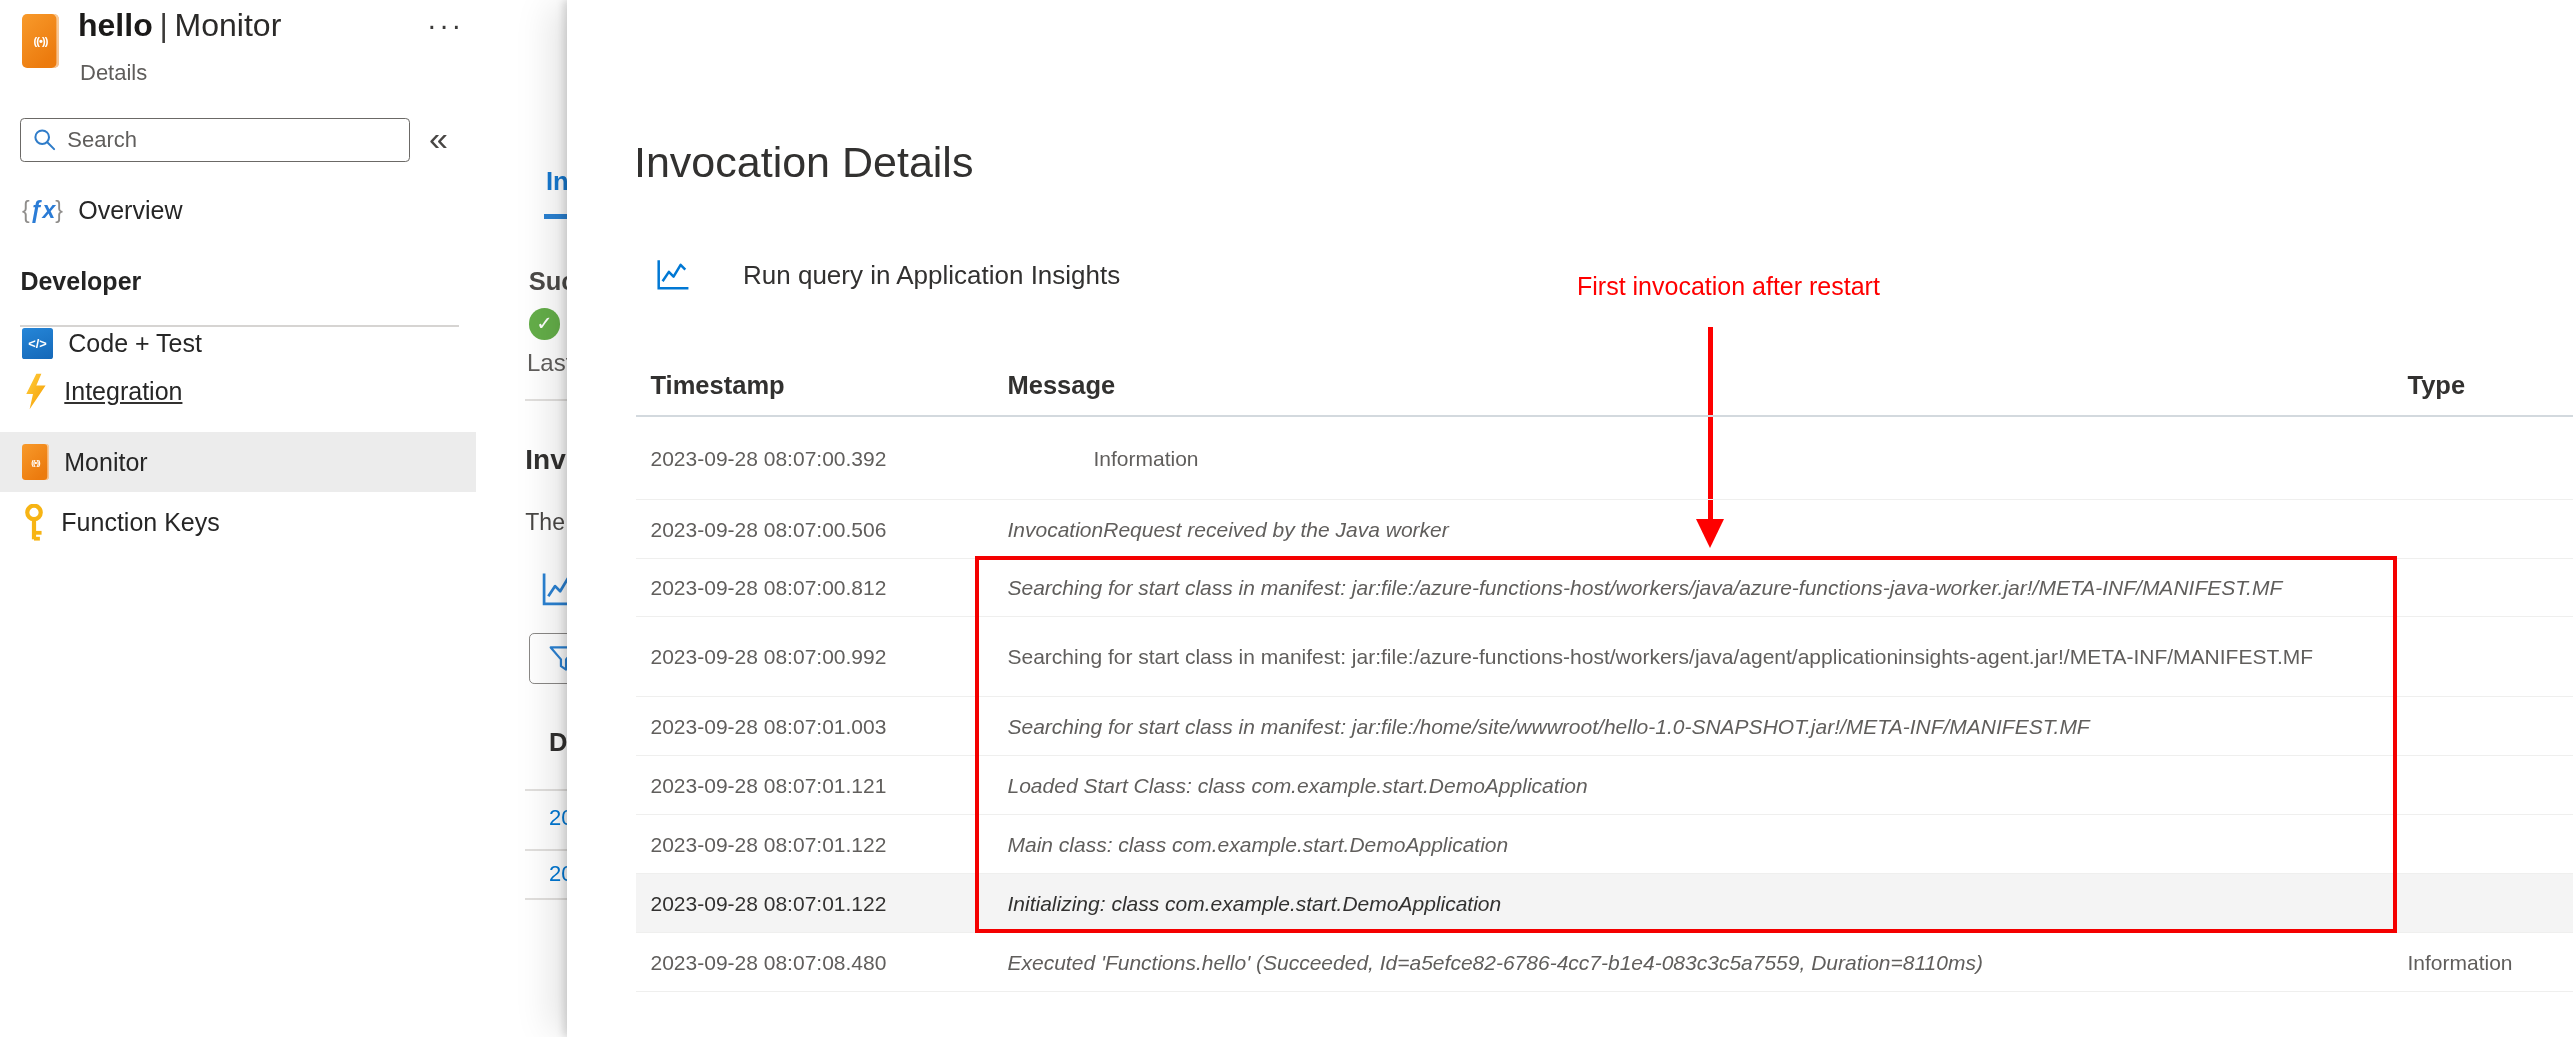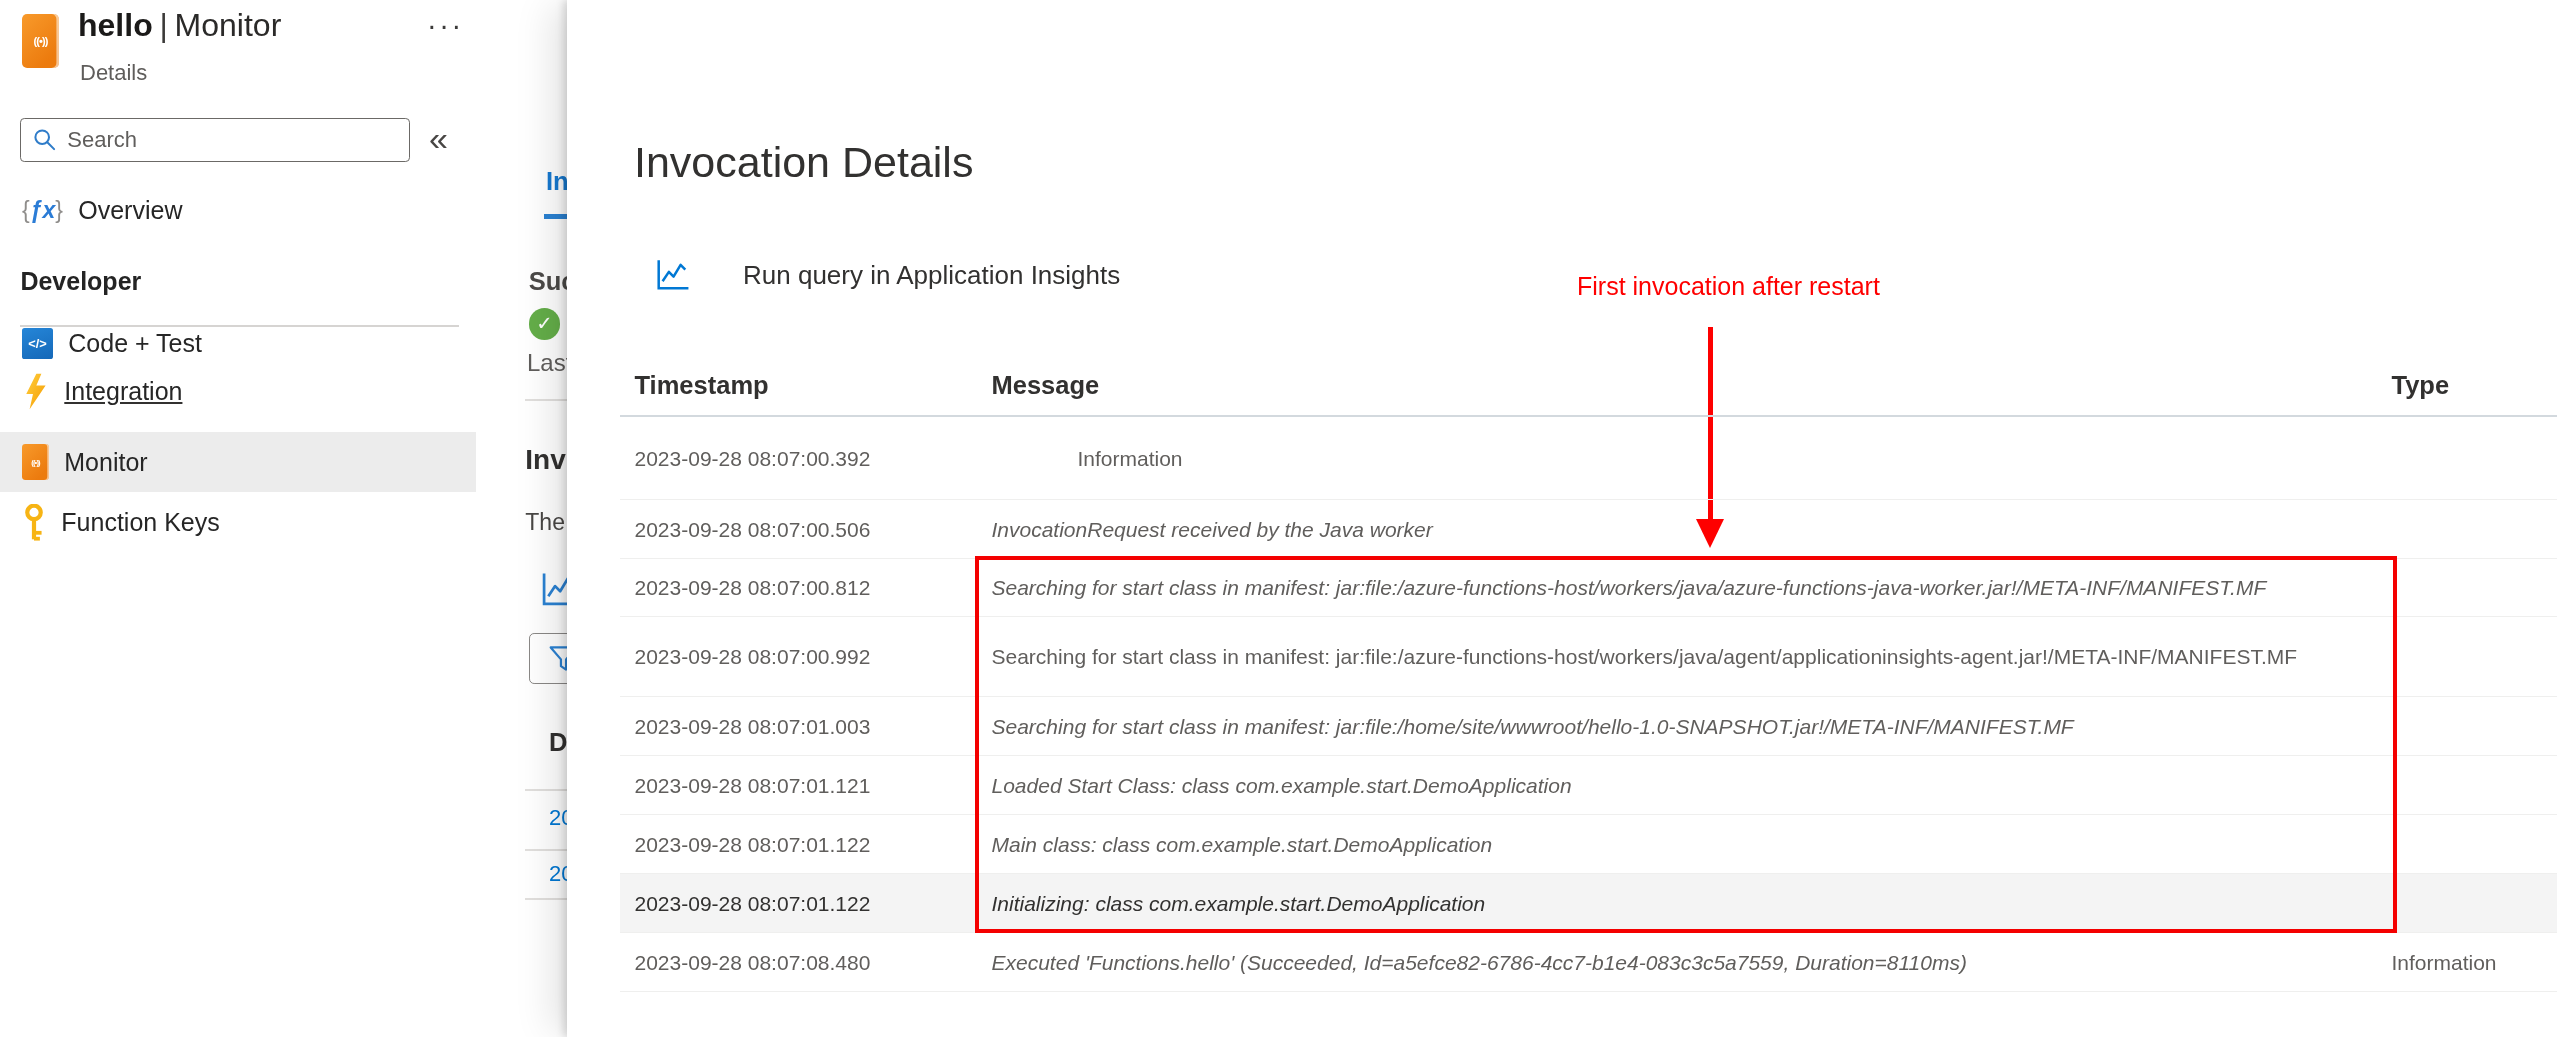--- a/index.html
+++ b/index.html
@@ -67,21 +67,21 @@
   .page-title { left:67px; top:138px; font-size:43px; font-weight:300; color:#323130; }
   .run-query { left:87px; top:257px; display:flex; align-items:center; cursor:pointer;gap:36px; }
   .run-query .rq-label { font-size:26px; color:#323130; margin-left:17px; }
 
   .annotation { left:1002px; top:272px; font-size:25px; color:#fe0000; white-space:nowrap;margin-left:8px; }
   .arrow-line { left:1141px; top:327px; width:5.1px; height:196px; background:#fe0000; }
   .arrow-head { left:1129px; top:519px; width:0; height:0;
     border-left:14.5px solid transparent; border-right:14.5px solid transparent; border-top:29px solid #fe0000; }
   .hrect { left:408px; top:556px; width:1422px; height:377px; border:4.3px solid #f40000; pointer-events:none; z-index:9; }
 
-  .log-table { left:53px; top:356px; width:1937px; }
+  .log-table { left:69px; top:356px; width:1937px; }
   .thead { display:flex; align-items:center; height:61px; border-bottom:2.6px solid #d3d9de; padding-left:14.5px; }
   .thead .hcell { font-size:25.5px; font-weight:600; color:#323130; }
   .c-ts   { flex:0 0 357px; }
   .c-msg  { flex:0 0 1314px; }
   .c-type { margin-left:86px; width:162px; }
   .trow { display:flex; align-items:center; border-bottom:1.7px solid #efefee; padding-left:14.5px; }
   .trow.hl { background:#f4f4f4; }
   .cell { font-size:21px; color:#605e5c; line-height:29px; }
   .trow.hl .cell { color:#323130; }
   .trow.nowrap .msg-text { white-space:nowrap;font-style:italic; }

